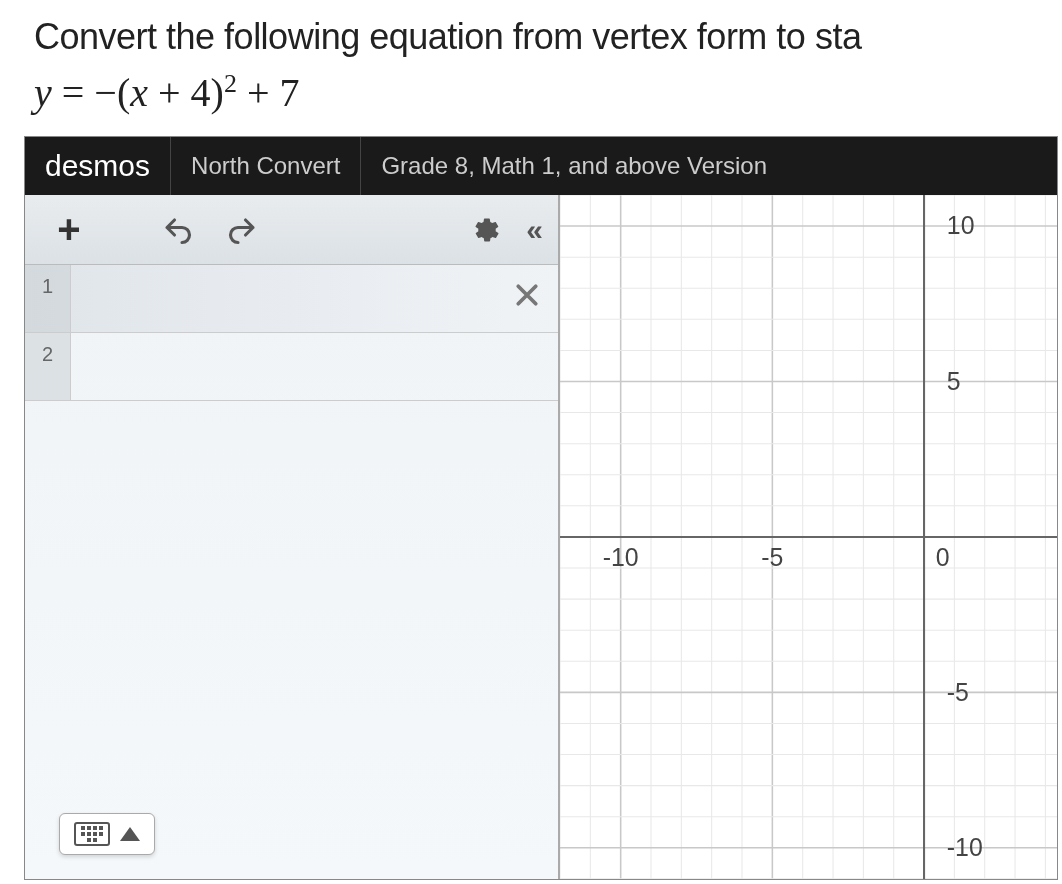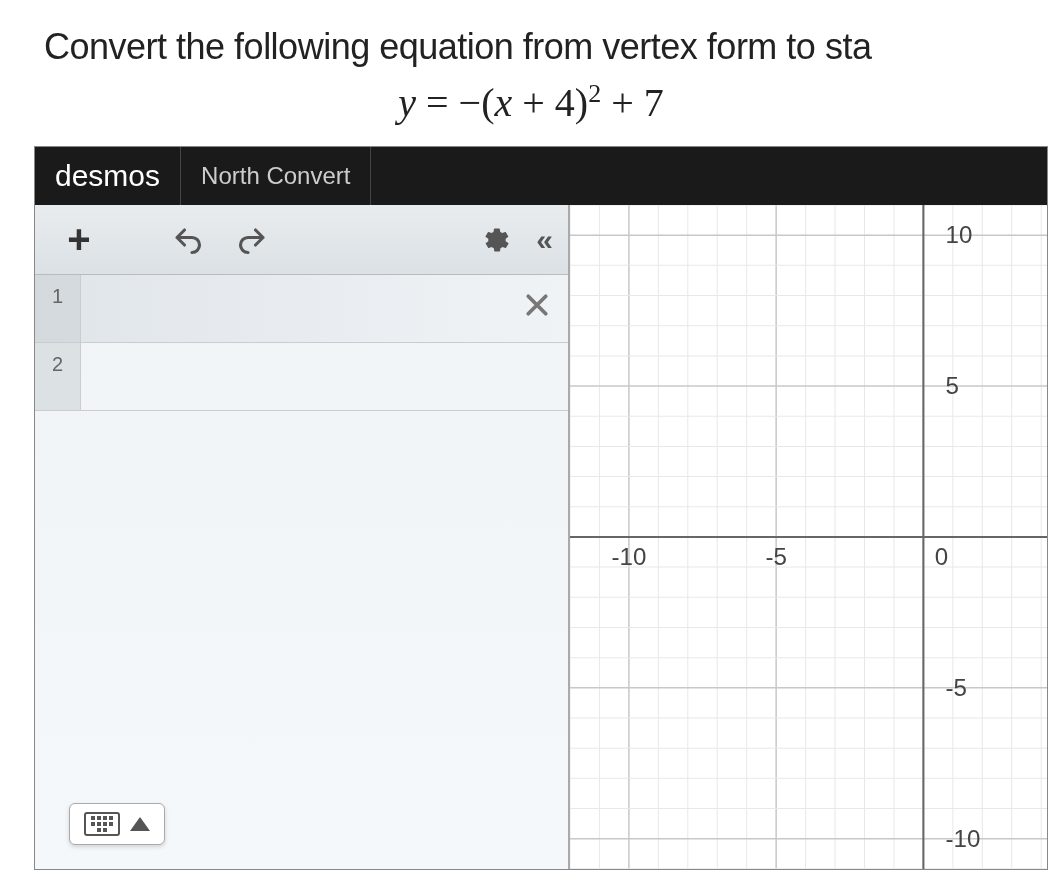--- a/index.html
+++ b/index.html
@@ -9,21 +9,21 @@
     }
     body {
       font-family: Arial, sans-serif;
       background: #f5f5f5;
       width: 1062px;
       height: 884px;
       overflow: hidden;
     }
     .page-container {
       background: #ffffff;
-      padding: 14px;
+      padding: 4px;
       height: 100%;
       display: flex;
       flex-direction: column;
     }
     .question-area {
       padding: 10px 30px 15px 30px;
       background: #fff;
     }
     .question-text {
       font-size: 36px;
@@ -32,21 +32,20 @@
       line-height: 1.3;
       letter-spacing: -0.5px;
     }
     .equation {
       font-family: 'Times New Roman', serif;
       font-size: 40px;
       font-style: italic;
       color: #222;
       margin-top: 8px;
       font-weight: 500;
-      text-align: center;
     }
     .equation .sup {
       font-size: 26px;
       vertical-align: super;
       font-style: normal;
     }
     .equation .num {
       font-style: normal;
     }
     .desmos-container {
@@ -267,20 +266,21 @@
     <div class="question-text">Convert the following equation from vertex form to sta</div>
     <div class="equation">
       <span>y</span> <span class="num">=</span> <span class="num">−(</span><span>x</span> <span class="num">+ 4)</span><span class="sup">2</span> <span class="num">+ 7</span>
     </div>
   </div>
 
   <div class="desmos-container">
     <div class="desmos-header">
       <div class="desmos-logo">desmos</div>
       <div class="desmos-region">North Convert</div>
+      <div class="desmos-version">Grade 8, Math 1, and above Version</div>
     </div>
 
     <div class="desmos-body">
 
       <div class="expression-panel">
         <div class="panel-toolbar">
           <div class="toolbar-btn add">+</div>
           <div class="undo-redo-group">
             <div class="toolbar-btn">
               <svg class="icon-svg" viewBox="0 0 24 24">

